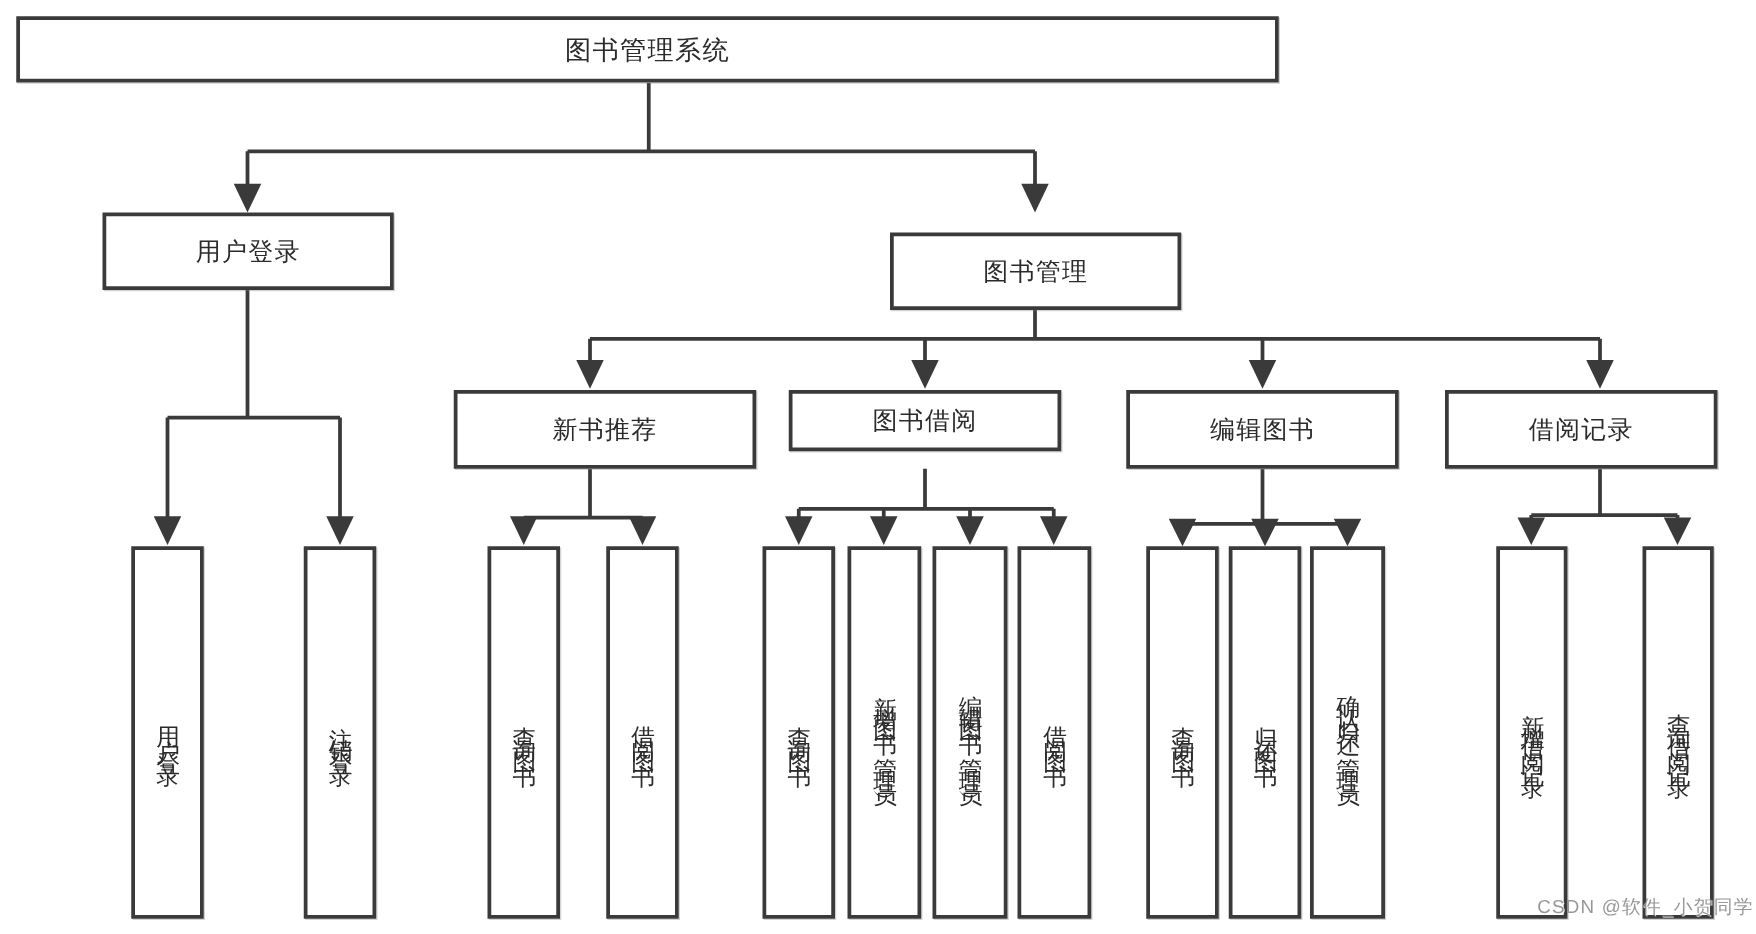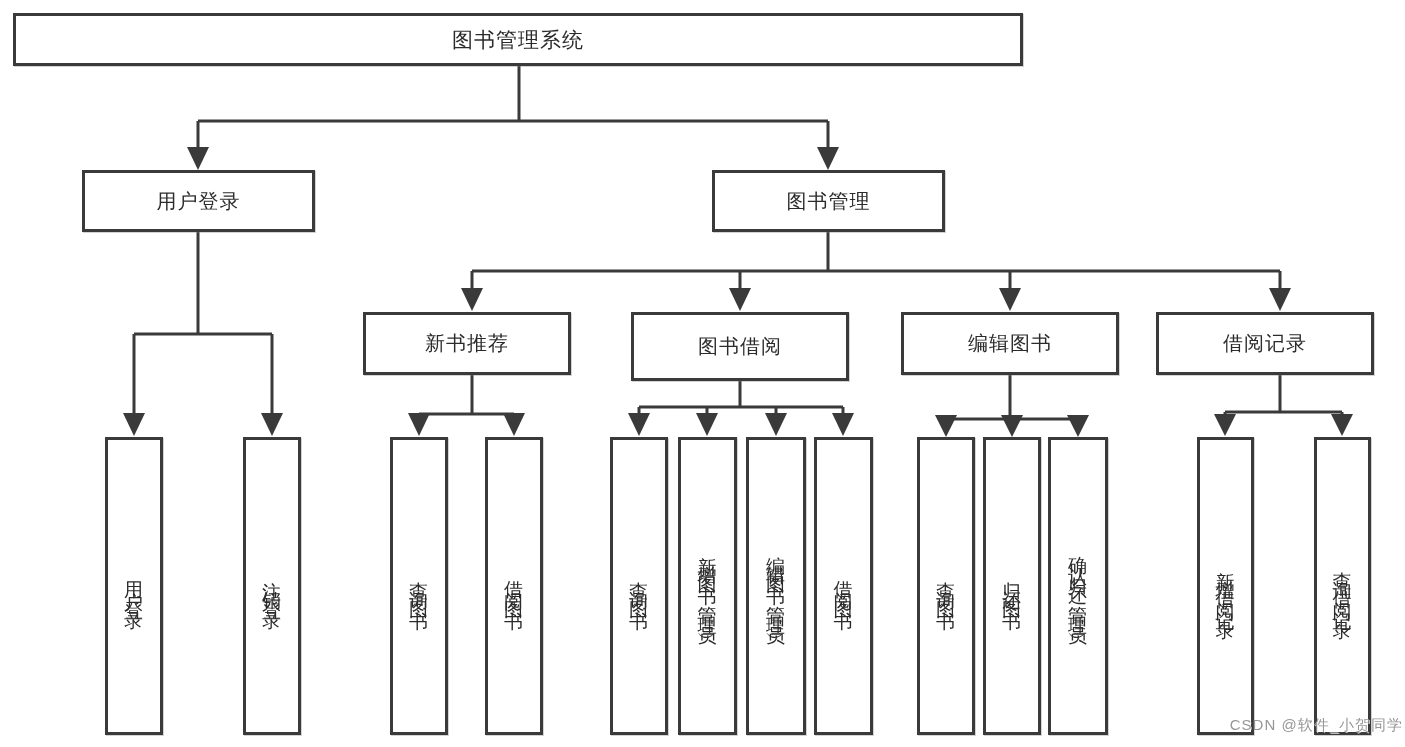--- a/index.html
+++ b/index.html
@@ -76,28 +76,28 @@
     </g>
   </svg>
 
   <div class="box h-node root-node" style="left:13px;top:13px;width:1010px;height:53px;">
     <span>图书管理系统</span>
   </div>
 
   <div class="box h-node" style="left:82px;top:170px;width:233px;height:62px;">
     <span>用户登录</span>
   </div>
-  <div class="box h-node" style="left:712px;top:170px;width:233px;height:62px;">
+  <div class="box h-node" style="left:712px;top:186px;width:233px;height:62px;">
     <span>图书管理</span>
   </div>
 
-  <div class="box h-node" style="left:363px;top:312px;width:208px;height:63px;">
+  <div class="box h-node" style="left:363px;top:312px;width:242px;height:63px;">
     <span>新书推荐</span>
   </div>
-  <div class="box h-node" style="left:631px;top:312px;width:218px;height:69px;">
+  <div class="box h-node" style="left:631px;top:312px;width:218px;height:49px;">
     <span>图书借阅</span>
   </div>
   <div class="box h-node" style="left:901px;top:312px;width:218px;height:63px;">
     <span>编辑图书</span>
   </div>
   <div class="box h-node" style="left:1156px;top:312px;width:218px;height:63px;">
     <span>借阅记录</span>
   </div>
 
   <div class="box leaf" style="left:105px;top:437px;width:58px;height:298px;">

